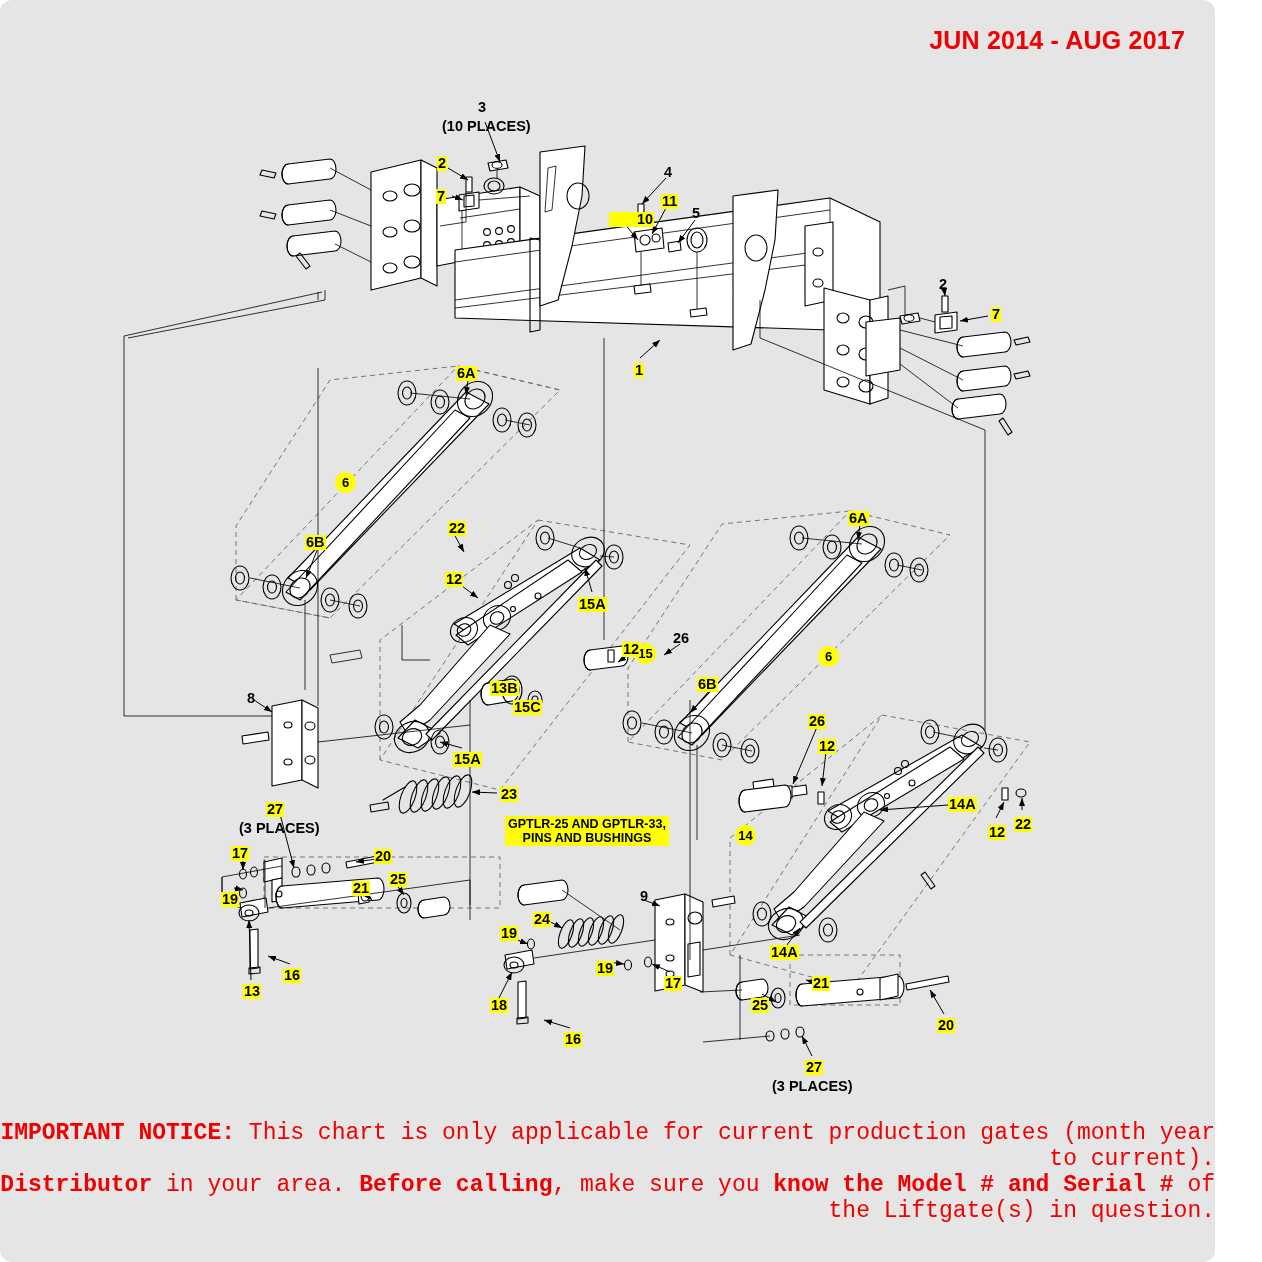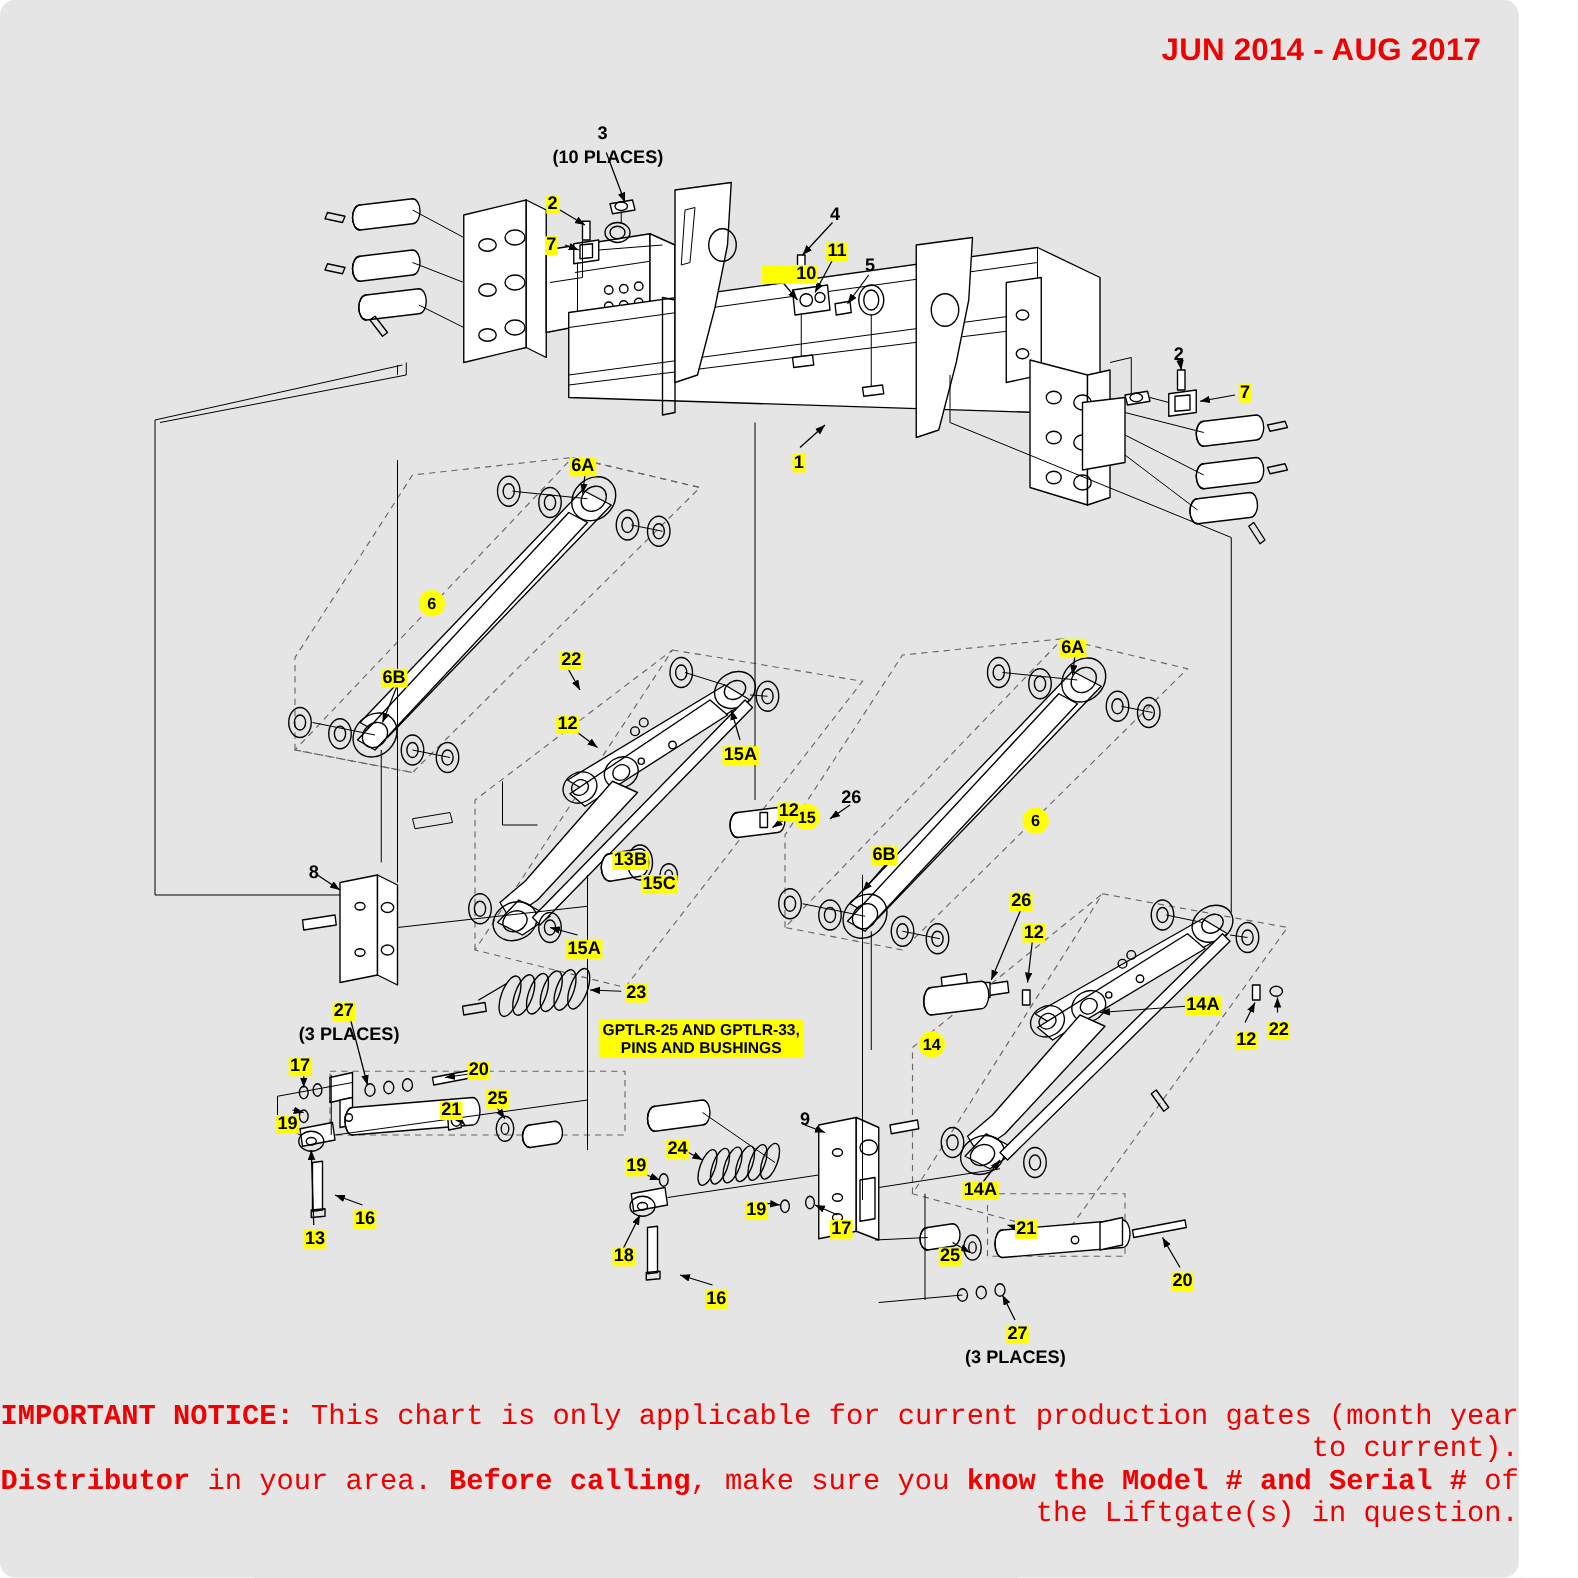--- a/index.html
+++ b/index.html
@@ -636,21 +636,21 @@
       <div class="lbl" style="left: 490px; top: 998px;">18</div>
       <div class="lbl" style="left: 564px; top: 1032px;">16</div>
       <div class="lbl" style="left: 770px; top: 945px;">14A</div>
       <div class="lbl" style="left: 812px; top: 976px;">21</div>
       <div class="lbl" style="left: 751px; top: 998px;">25</div>
       <div class="lbl" style="left: 937px; top: 1018px;">20</div>
       <div class="lbl" style="left: 805px; top: 1060px;">27</div>
       <div class="places" style="left: 772px; top: 1078px;">(3 PLACES)</div>
     </div>
 
-  <div class="noteblk" style="left:479px;top:816px;">
+  <div class="noteblk" style="left:505px;top:816px;">
     <span>GPTLR-25 AND GPTLR-33,</span><br>
     <span>PINS AND BUSHINGS</span>
   </div>
 
   <div class="notice">
     <span class="ln"><b>IMPORTANT NOTICE:</b><span> This chart is only applicable for current production gates (month year to current).</span></span>
     <span class="ln"><b>Distributor</b><span> in your area. </span><b>Before calling</b><span>, make sure you </span><b>know the Model # and Serial #</b><span> of the Liftgate(s) in question.</span></span>
   </div>
 
 </div>

